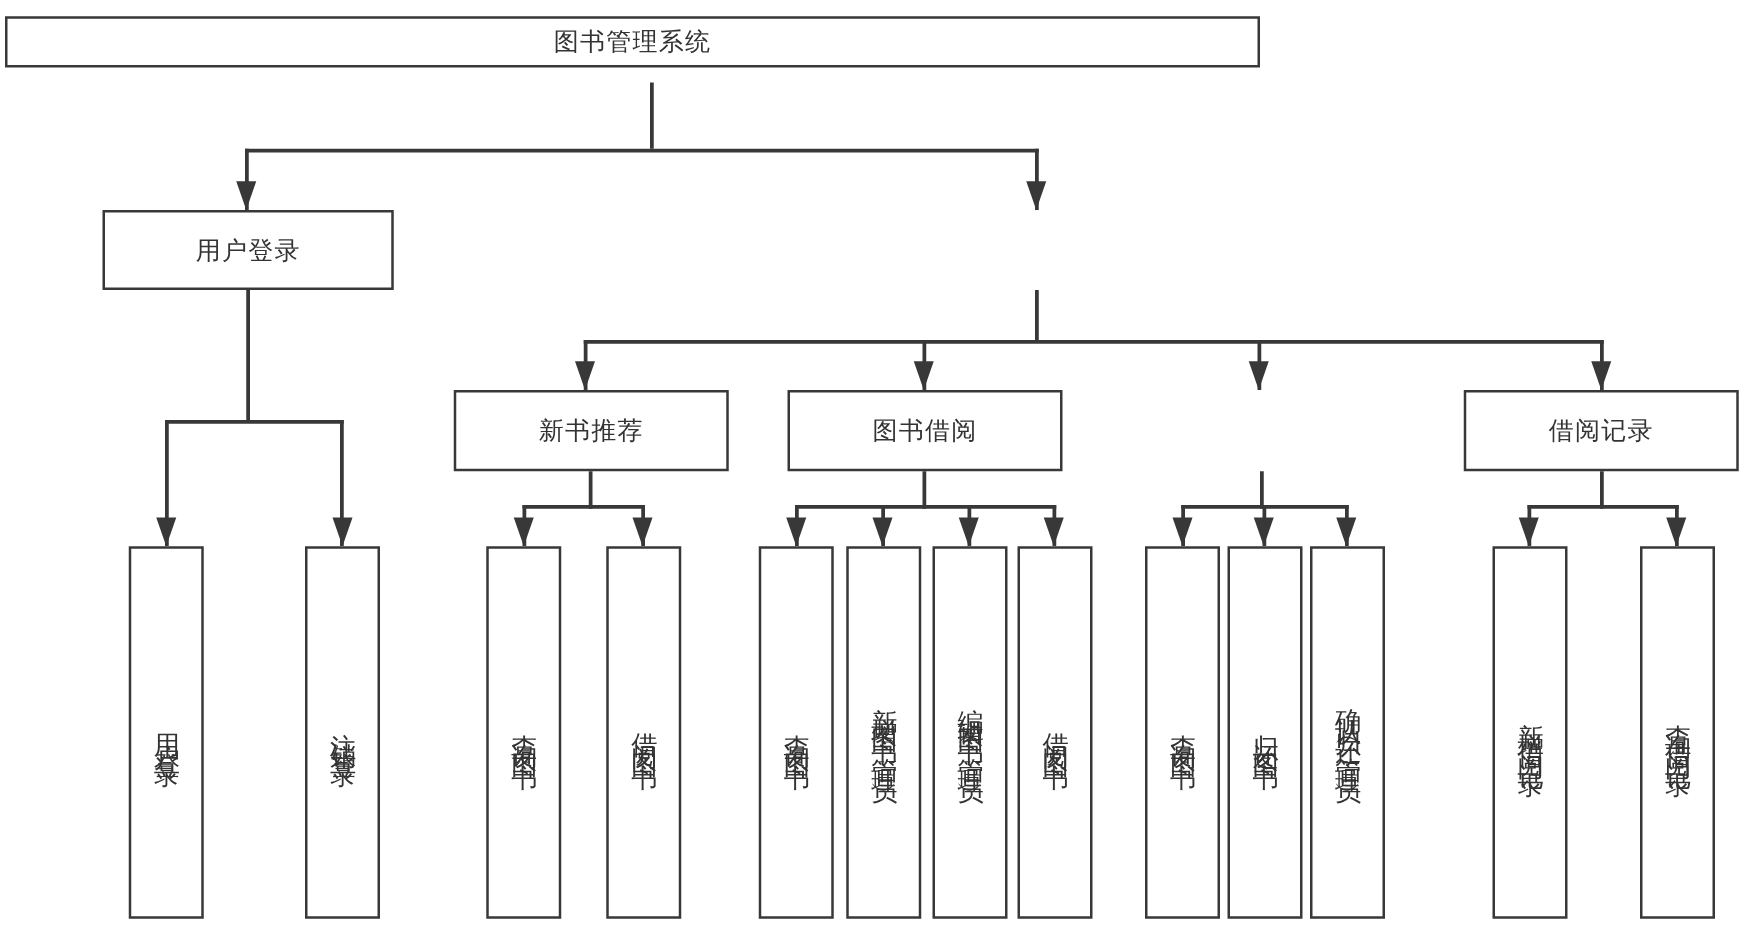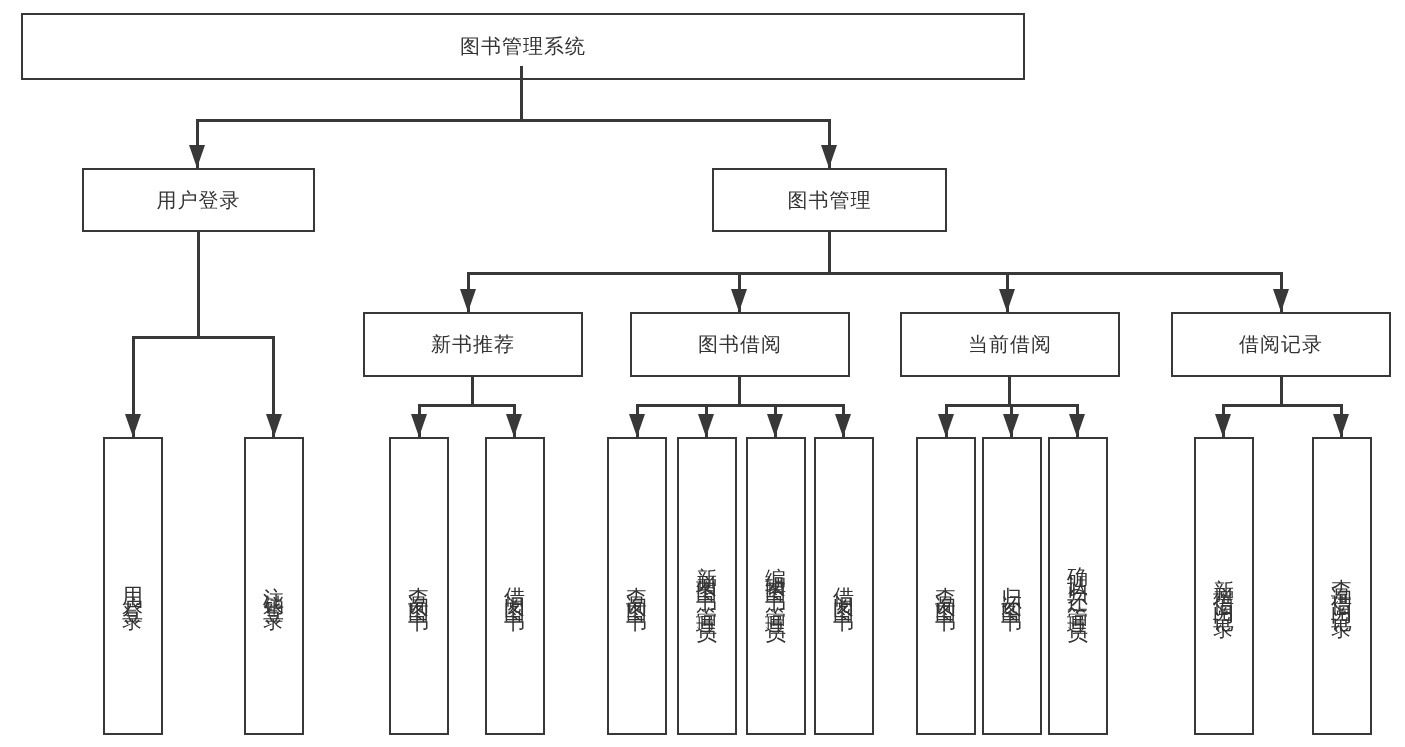--- a/index.html
+++ b/index.html
@@ -64,36 +64,33 @@
     color:var(--wm);
     z-index:5;
     letter-spacing:0.5px;
   }
 </style>
 </head>
 <body>
 
 <div class="stage">
 
-  <div class="box" style="left:21px;top:13px;width:1004px;height:67px;">
+  <div class="box" style="left:4px;top:13px;width:1004px;height:41px;">
     <span>图书管理系统</span>
   </div>
 
   <div class="vline" style="left:520px;top:66px;height:53px;"></div>
   <div class="hline" style="left:196px;top:119px;width:635px;"></div>
   <div class="vline" style="left:196px;top:119px;height:49px;"></div>
   <div class="arrow" style="left:189px;top:145px;"></div>
   <div class="vline" style="left:828px;top:119px;height:49px;"></div>
   <div class="arrow" style="left:821px;top:145px;"></div>
 
   <div class="box" style="left:82px;top:168px;width:233px;height:64px;">
     <span>用户登录</span>
-  </div>
-  <div class="box" style="left:712px;top:168px;width:235px;height:64px;">
-    <span>图书管理</span>
   </div>
 
   <div class="vline" style="left:197px;top:232px;height:104px;"></div>
   <div class="hline" style="left:132px;top:336px;width:143px;"></div>
   <div class="vline" style="left:132px;top:336px;height:101px;"></div>
   <div class="arrow" style="left:125px;top:414px;"></div>
   <div class="vline" style="left:272px;top:336px;height:101px;"></div>
   <div class="arrow" style="left:266px;top:414px;"></div>
 
   <div class="vline" style="left:828px;top:232px;height:42px;"></div>
@@ -105,23 +102,20 @@
   <div class="vline" style="left:1006px;top:272px;height:40px;"></div>
   <div class="arrow" style="left:999px;top:289px;"></div>
   <div class="vline" style="left:1280px;top:272px;height:40px;"></div>
   <div class="arrow" style="left:1273px;top:289px;"></div>
 
   <div class="box" style="left:630px;top:312px;width:220px;height:65px;">
     <span>图书借阅</span>
   </div>
   <div class="box" style="left:363px;top:312px;width:220px;height:65px;">
     <span>新书推荐</span>
-  </div>
-  <div class="box" style="left:900px;top:312px;width:220px;height:65px;">
-    <span>当前借阅</span>
   </div>
   <div class="box" style="left:1171px;top:312px;width:220px;height:65px;">
     <span>借阅记录</span>
   </div>
 
   <div class="vline" style="left:471px;top:377px;height:30px;"></div>
   <div class="hline" style="left:418px;top:404px;width:98px;"></div>
   <div class="vline" style="left:418px;top:404px;height:33px;"></div>
   <div class="arrow" style="left:411px;top:414px;"></div>
   <div class="vline" style="left:513px;top:404px;height:33px;"></div>

